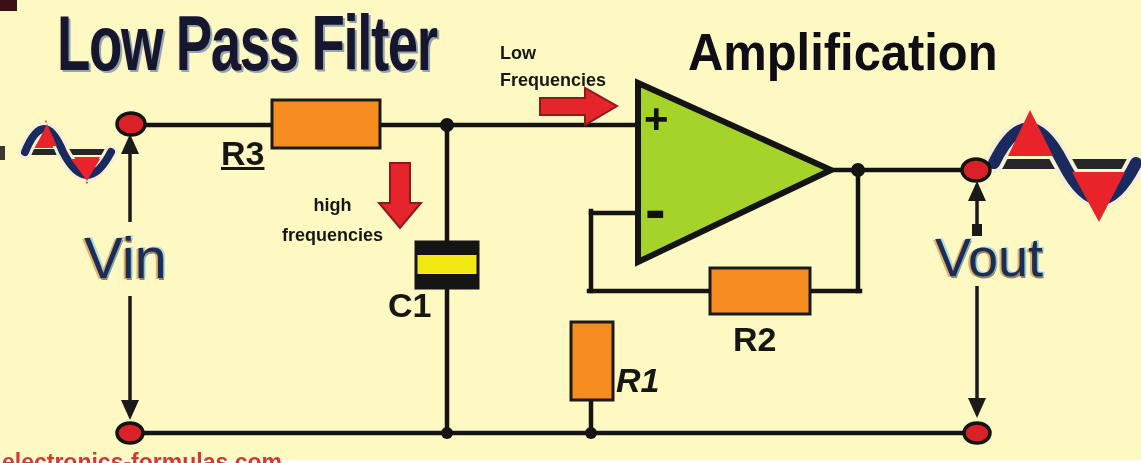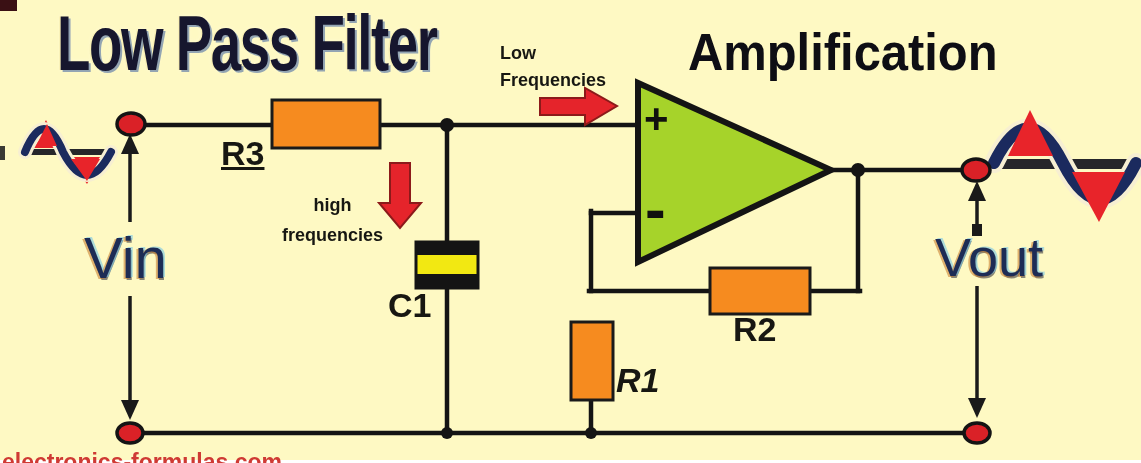--- a/index.html
+++ b/index.html
@@ -26,21 +26,21 @@
     color:#0e0e14;
     transform:scaleX(0.94);transform-origin:0 0;
   }
   .small-note{font-size:18px;font-weight:bold;color:#171712;line-height:27px;}
   .low-freq{left:500px;top:40px;}
   .high-freq{left:250px;top:190px;width:165px;text-align:center;line-height:30px;}
   .comp-label{font-size:34px;font-weight:bold;color:#171712;}
   .r3-label{left:221px;top:134px;text-decoration:underline;}
   .c1-label{left:388px;top:286px;}
   .r1-label{left:616px;top:361px;font-style:italic;}
-  .r2-label{left:733px;top:310px;}
+  .r2-label{left:733px;top:320px;}
   .v-label{
     font-weight:normal;color:#1d2c55;
     text-shadow:-2px 1px 0 rgba(196,120,40,0.55), 2px -1px 0 rgba(120,200,230,0.6), 1px 2px 0 rgba(20,20,40,0.5);
   }
   .vin-label{left:84px;top:224px;font-size:58px;}
   .vout-label{left:916px;top:226px;font-size:54px;margin-left:19px;}
   .opamp-plus{left:644px;top:98px;font-size:42px;font-weight:bold;color:#10100e;line-height:1;}
   .opamp-minus{left:645px;top:178px;font-size:62px;font-weight:bold;color:#10100e;line-height:1;}
   .gain{left:641px;top:148px;color:#2a3a8c;font-weight:bold;line-height:1;
         text-shadow:1px 1px 0 rgba(20,30,80,0.4);}

